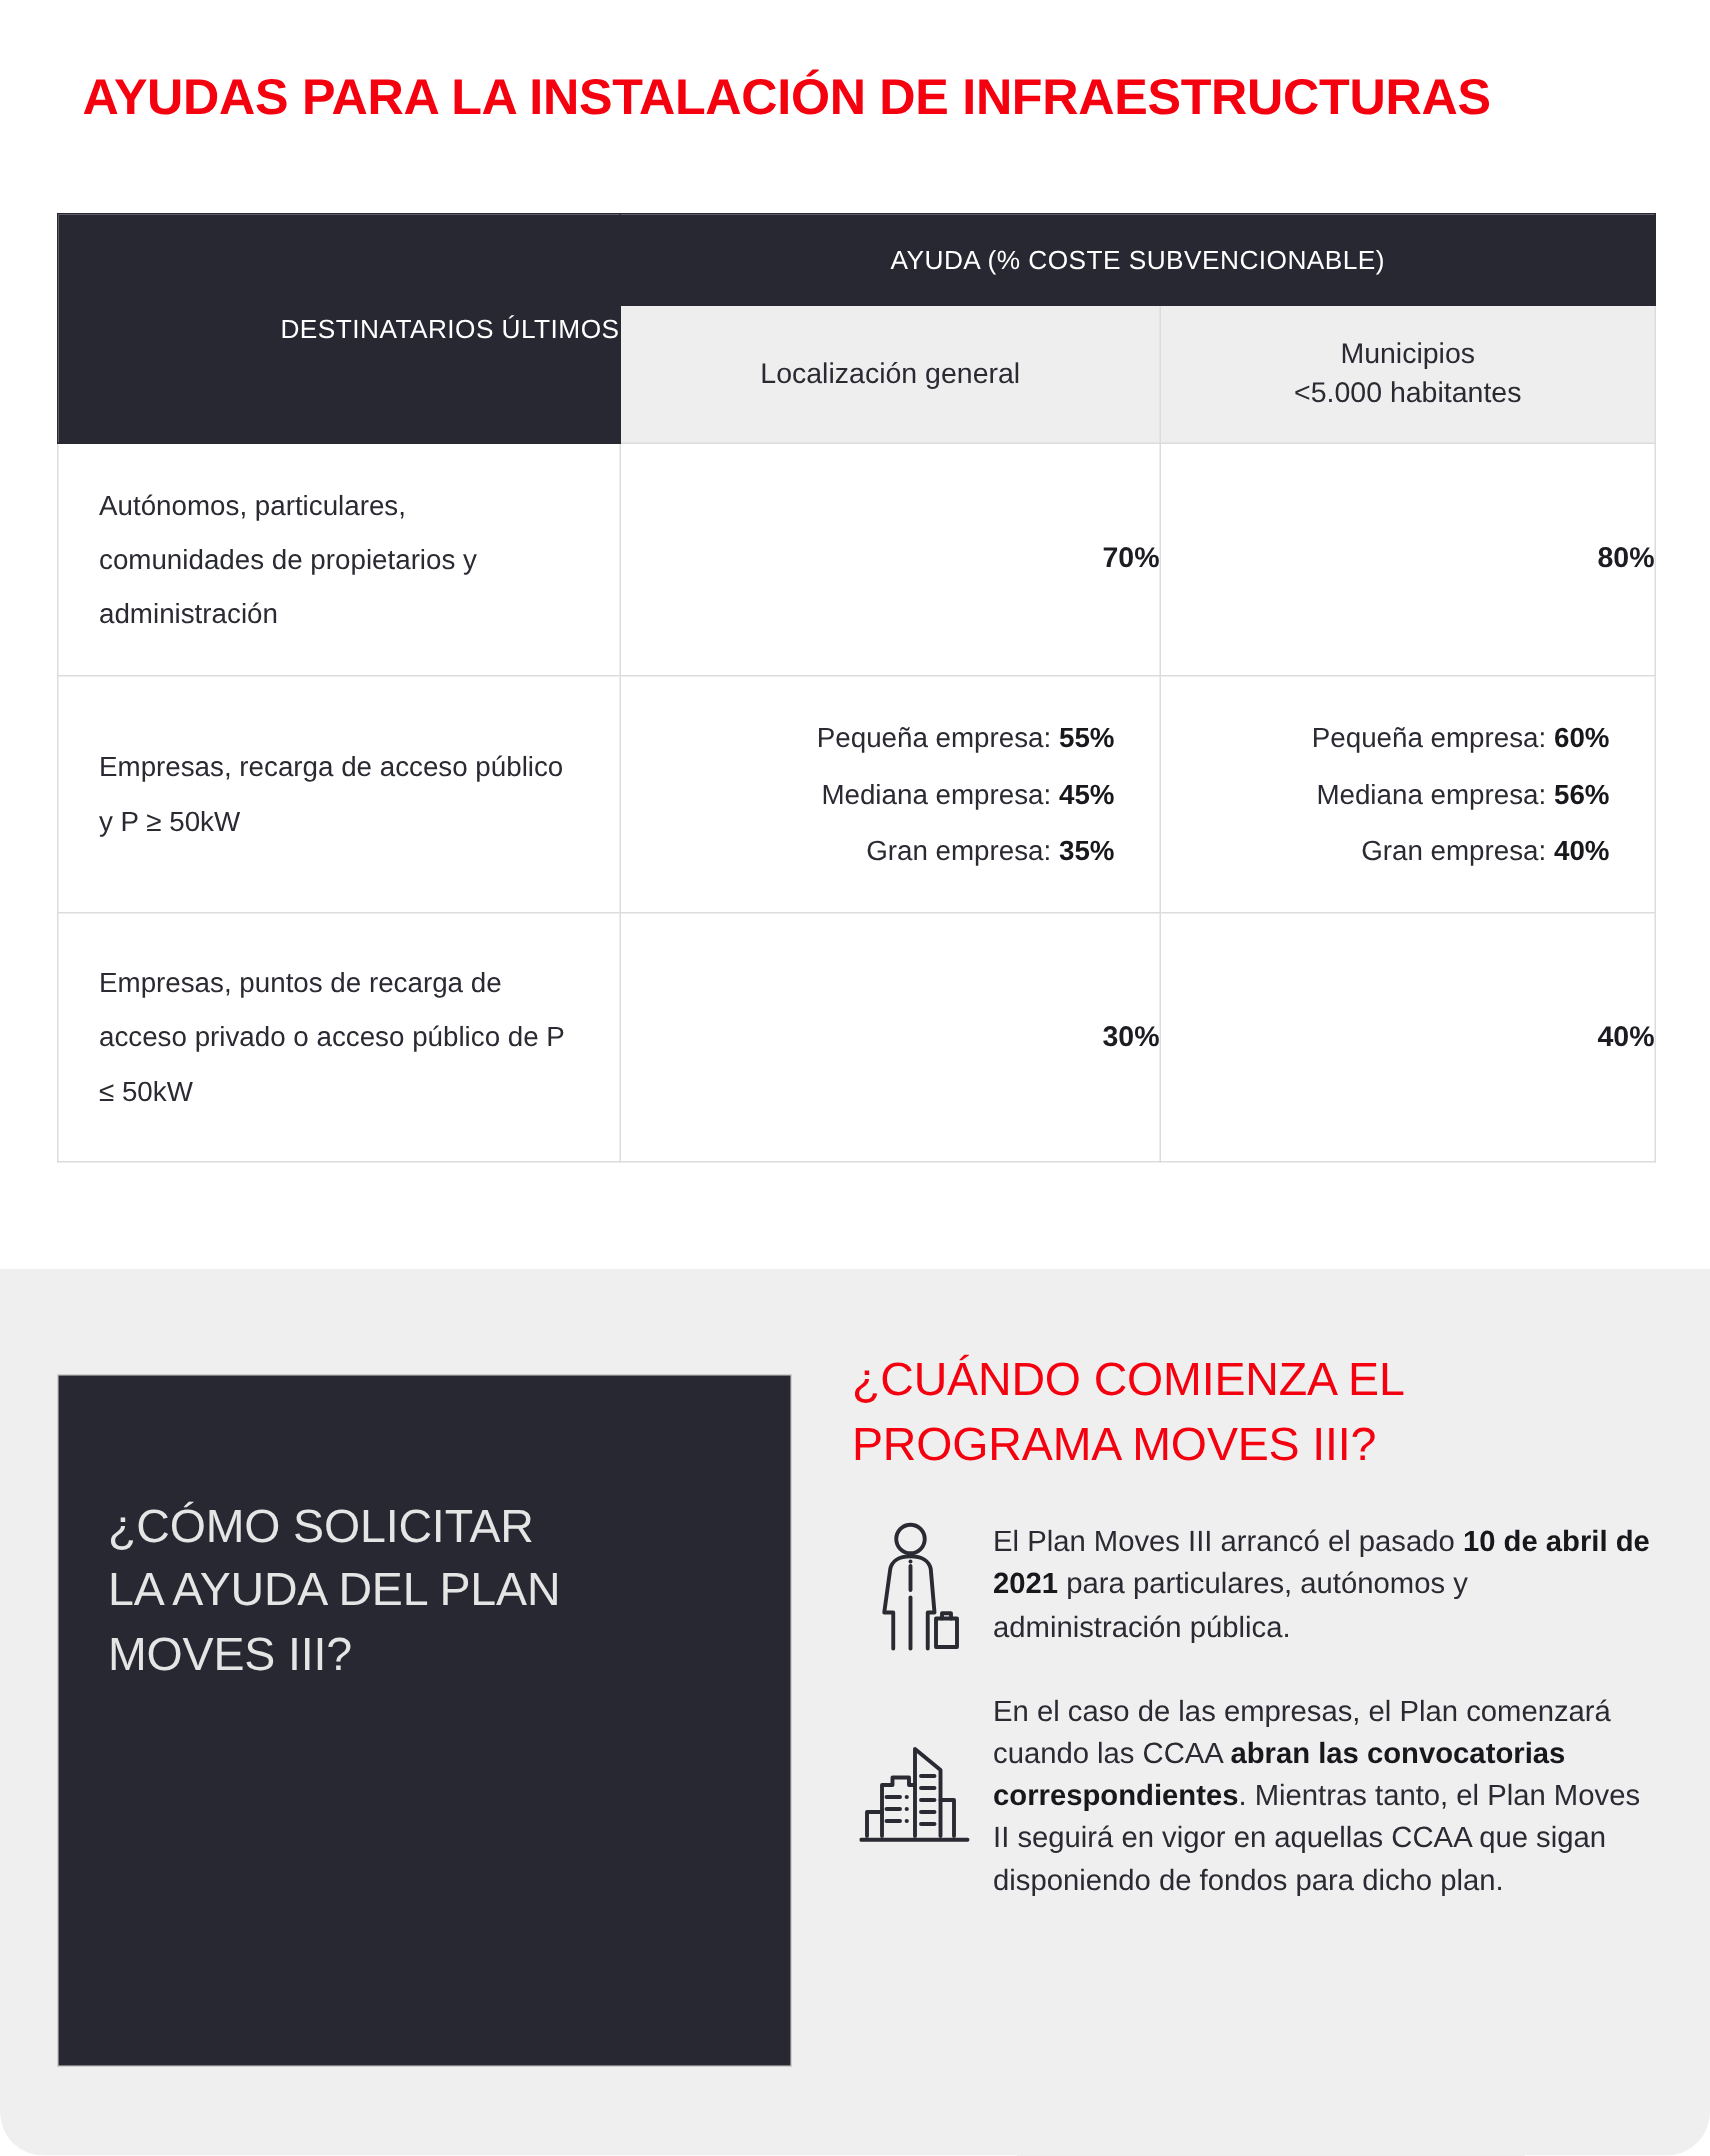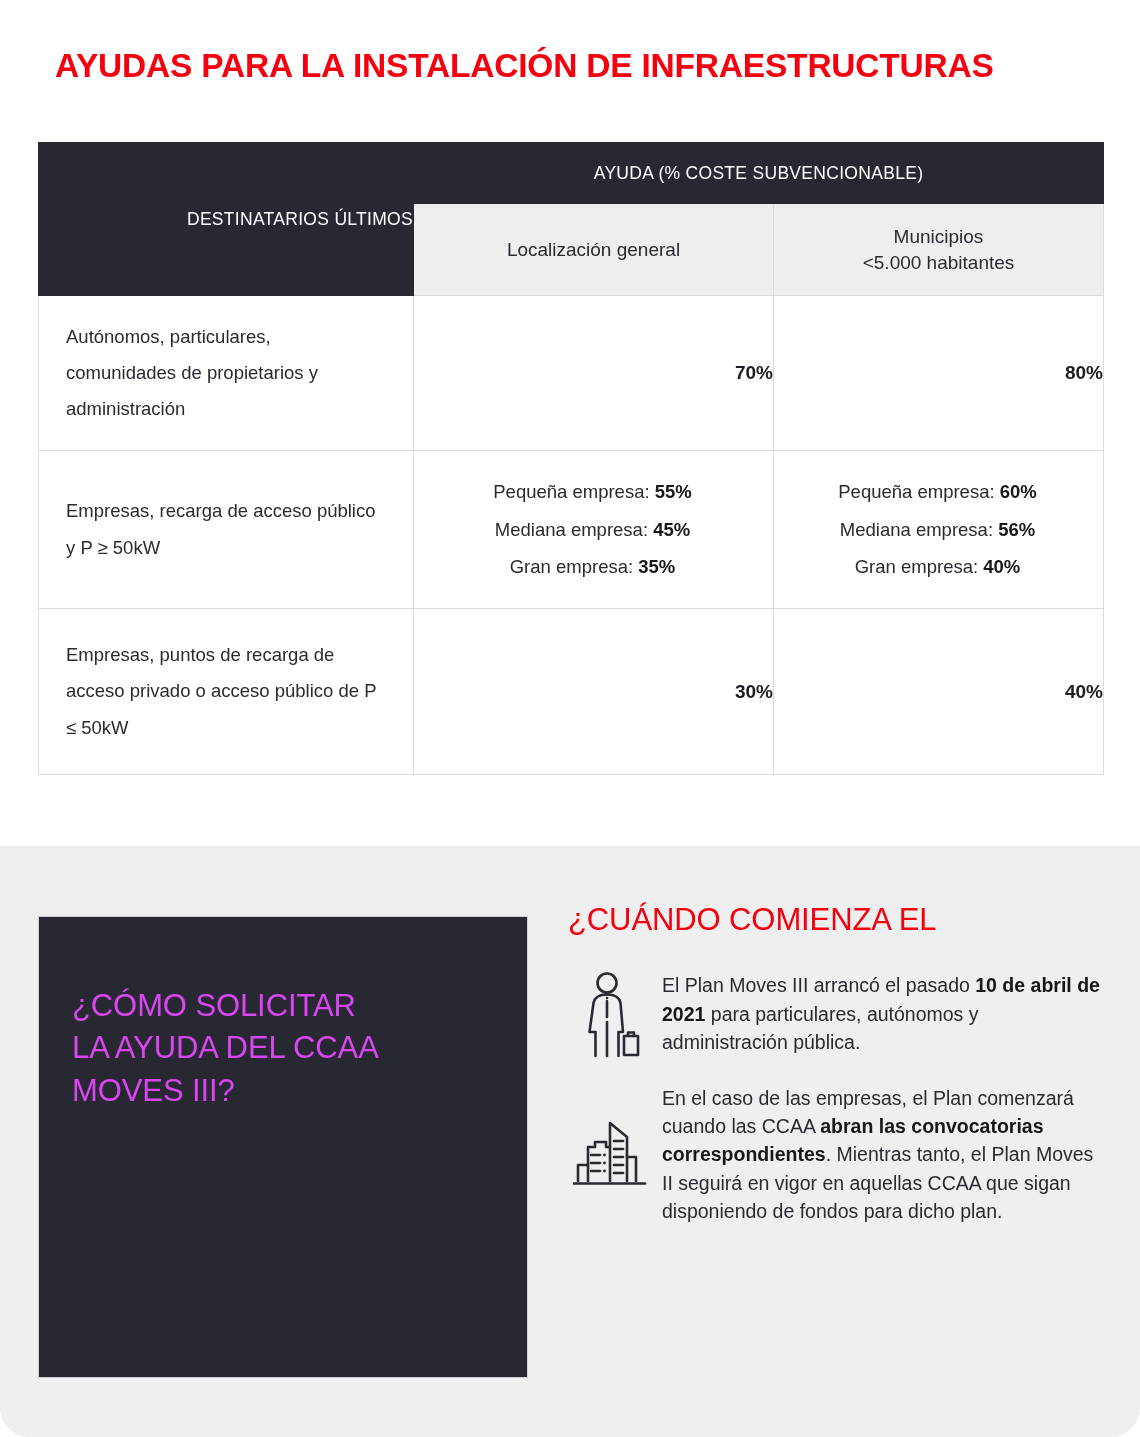--- a/index.html
+++ b/index.html
@@ -85,21 +85,21 @@
   .cell-pct {
     font-size: 19px;
     font-weight: bold;
     color: #1c1c22;
     text-align: right;
   }
   .cell-list {
     font-size: 18.5px;
     color: #2a2a32;
     line-height: 2.05;
-    text-align: center;
+    text-align: right;
     padding: 14px 30px 14px 28px;
   }
   .cell-list b { font-weight: bold; color: #17171c; }
   .row-1 td { height: 155px; }
   .row-2 td { height: 158px; }
   .row-3 td { height: 166px; }
 
   
   .bottom-section {
     position: absolute;
@@ -110,23 +110,23 @@
 
   .dark-card {
     position: absolute;
     left: 38px; top: 70px;
     width: 490px; height: 462px;
     background: #282833;
     border: 1px solid #cfcfcf;
   }
   .dark-card-title {
     position: absolute;
-    left: 33px; top: 68px;
+    left: 33px; top: 80px;
     width: 430px;
-    color: #d946ef;
+    color: #e5e5e5;
     font-size: 31px;
     line-height: 1.37;
     letter-spacing: -0.1px;
   }
   .dark-card-body {
     position: absolute;
     left: 33px; top: 278px;
     width: 420px;
     color: #ffffff;
     font-size: 19.5px;
@@ -226,28 +226,29 @@
 
       </tbody>
     </table>
   </div>
 
   <div class="bottom-section">
 
     <div class="dark-card">
       <div class="dark-card-title">
         <span>¿CÓMO SOLICITAR</span><br>
-        <span>LA AYUDA DEL CCAA</span><br>
+        <span>LA AYUDA DEL PLAN</span><br>
         <span>MOVES III?</span>
       </div>
     </div>
 
     <div class="right-col">
       <div class="right-title">
         <span>¿CUÁNDO COMIENZA EL</span><br>
+        <span>PROGRAMA MOVES III?</span>
       </div>
 
       <div class="info-block">
         <div class="info-icon">
           <svg width="58" height="88" viewBox="0 0 58 88" fill="none" stroke="#2a2a32" stroke-width="2.6" stroke-linecap="round" stroke-linejoin="round">
             <circle cx="24" cy="13" r="9.5"></circle>
             <path d="M24 24.5 C16 24.5 11.5 28 10.5 33 L6.5 62 L12.5 62 L12.5 86"></path>
             <path d="M24 24.5 C32 24.5 36.5 28 37.5 33 L40 62 L35.5 62 L35.5 86"></path>
             <line x1="24" y1="31" x2="24" y2="47"></line>
             <circle cx="24" cy="28" r="1.3" fill="#2a2a32" stroke="none"></circle>

